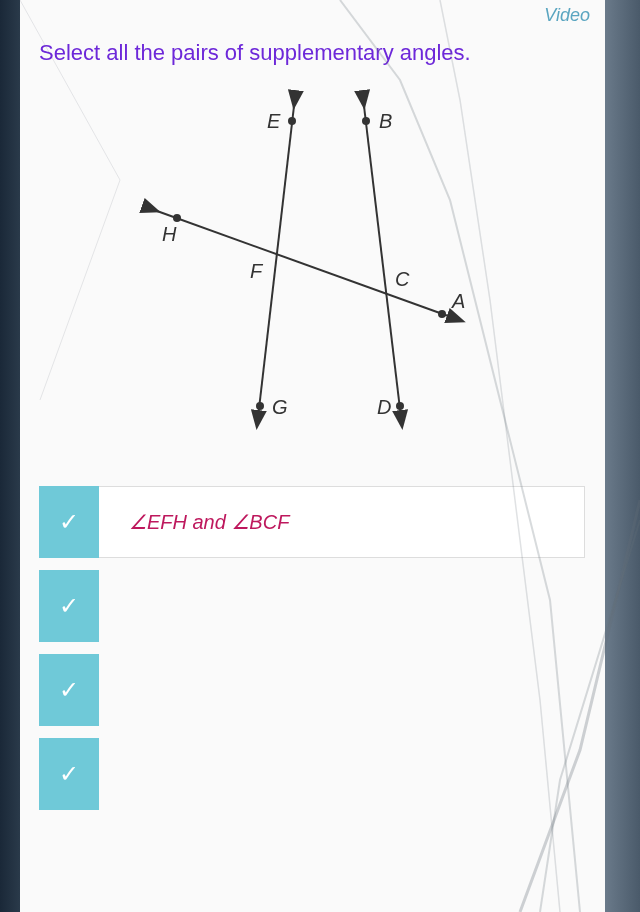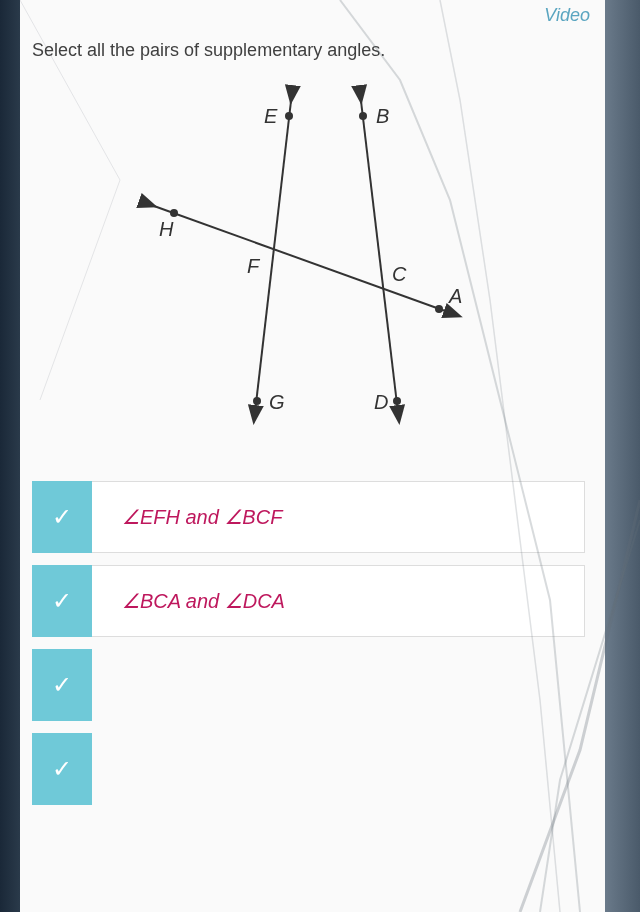--- a/index.html
+++ b/index.html
@@ -31,33 +31,33 @@
       height: 100%;
       background: linear-gradient(to left, #4a5a6a, #6a7a8a);
     }
     .content {
       position: absolute;
       left: 20px;
       right: 35px;
       top: 0;
       bottom: 0;
       background: #fafafa;
-      padding: 10px 20px 20px 12px;
+      padding: 10px 20px 20px 19px;
     }
     .video-link {
       position: absolute;
       top: 5px;
       right: 15px;
       color: #5aa5c0;
       font-size: 18px;
       font-style: italic;
     }
     .question-text {
-      font-size: 18px;
-      color: #404040;
+      font-size: 22px;
+      color: #6d28d9;
       margin-top: 30px;
       margin-bottom: 20px;
     }
     .diagram {
       width: 420px;
       height: 370px;
       margin: 10px auto 30px auto;
       position: relative;
     }
     .options {
@@ -154,23 +154,20 @@
       </div>
       <div class="option-label">
         <span><span>∠EFH</span><span> and </span><span>∠BCF</span></span>
       </div>
     </div>
 
     <div class="option-row">
       <div class="check-box">
         <span class="check-mark">✓</span>
       </div>
-      <div class="option-label">
-        <span><span>∠BCA</span><span> and </span><span>∠DCA</span></span>
-      </div>
     </div>
 
     <div class="option-row">
       <div class="check-box">
         <span class="check-mark">✓</span>
       </div>
     </div>
 
     <div class="option-row">
       <div class="check-box">

